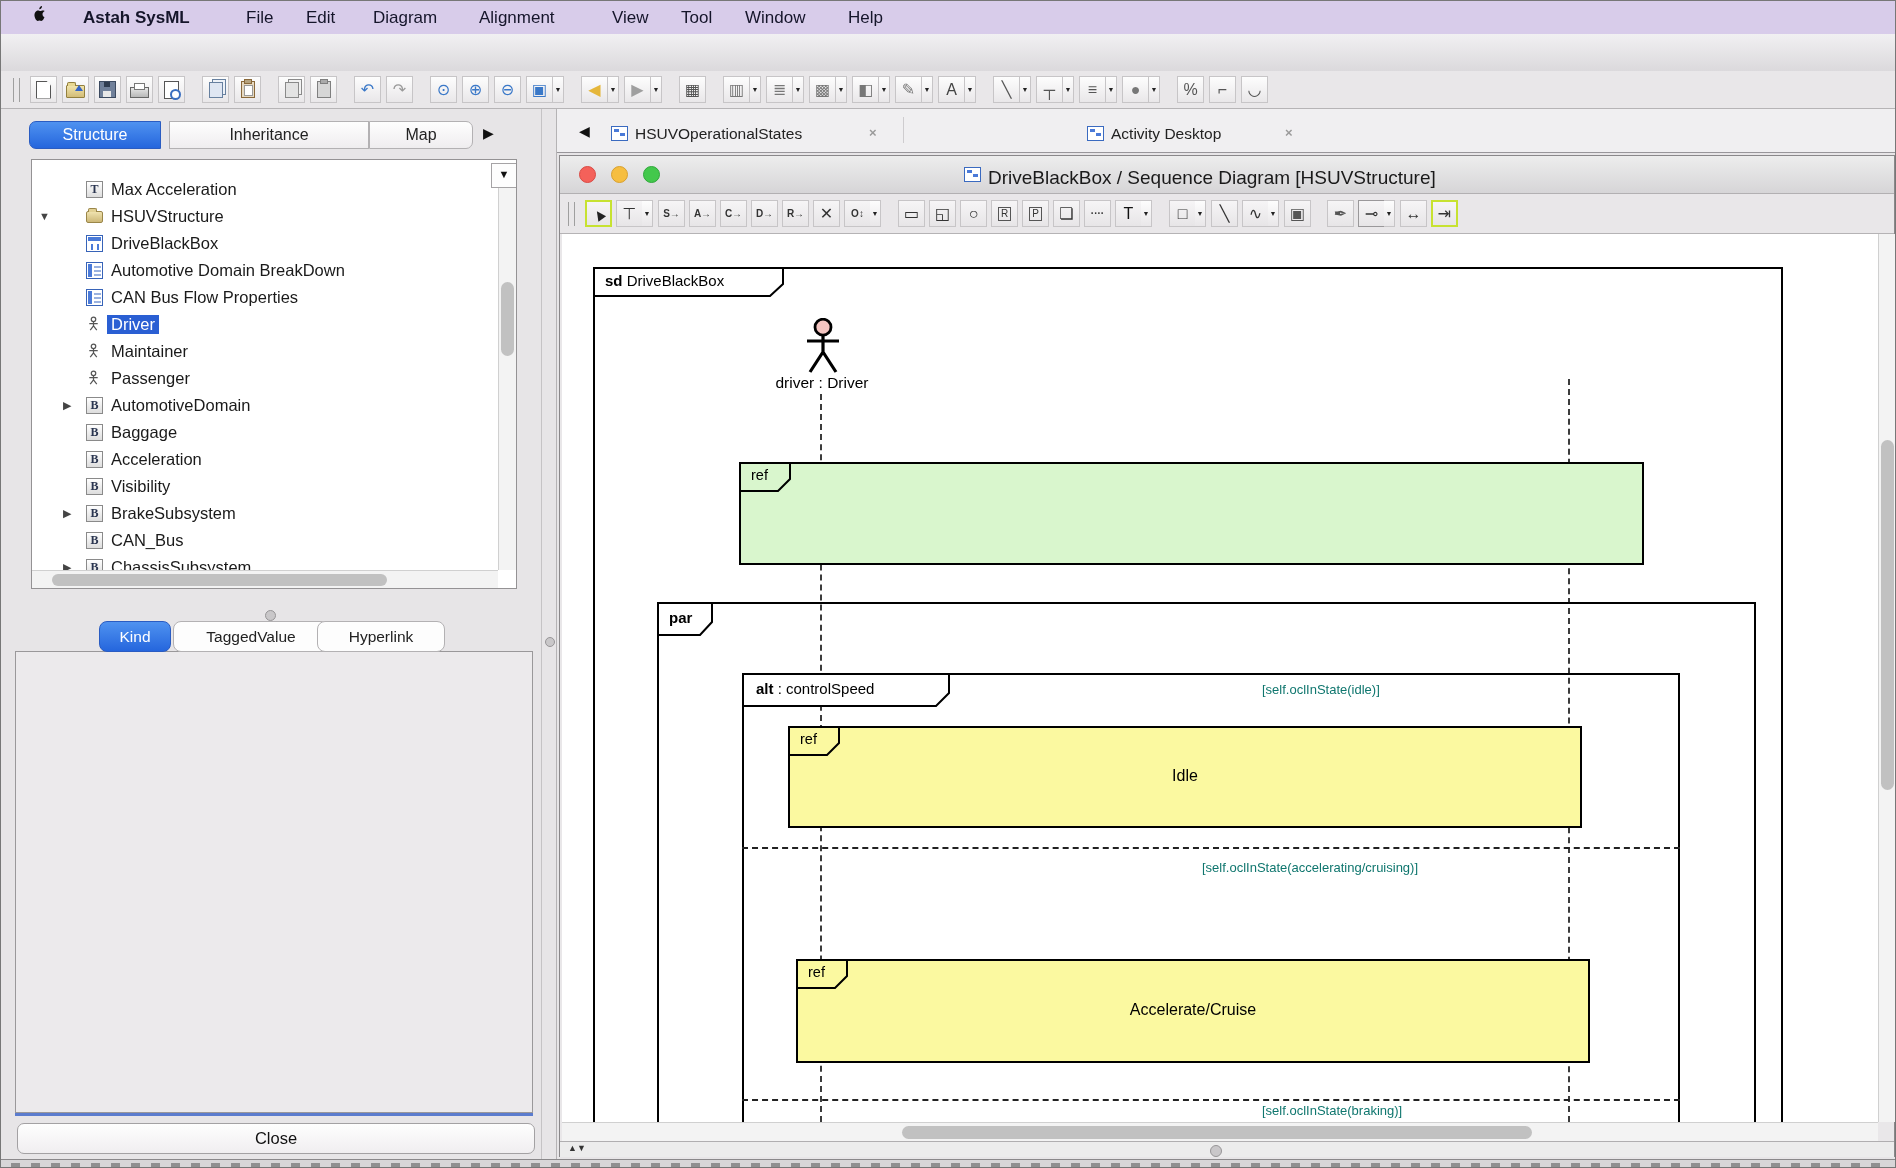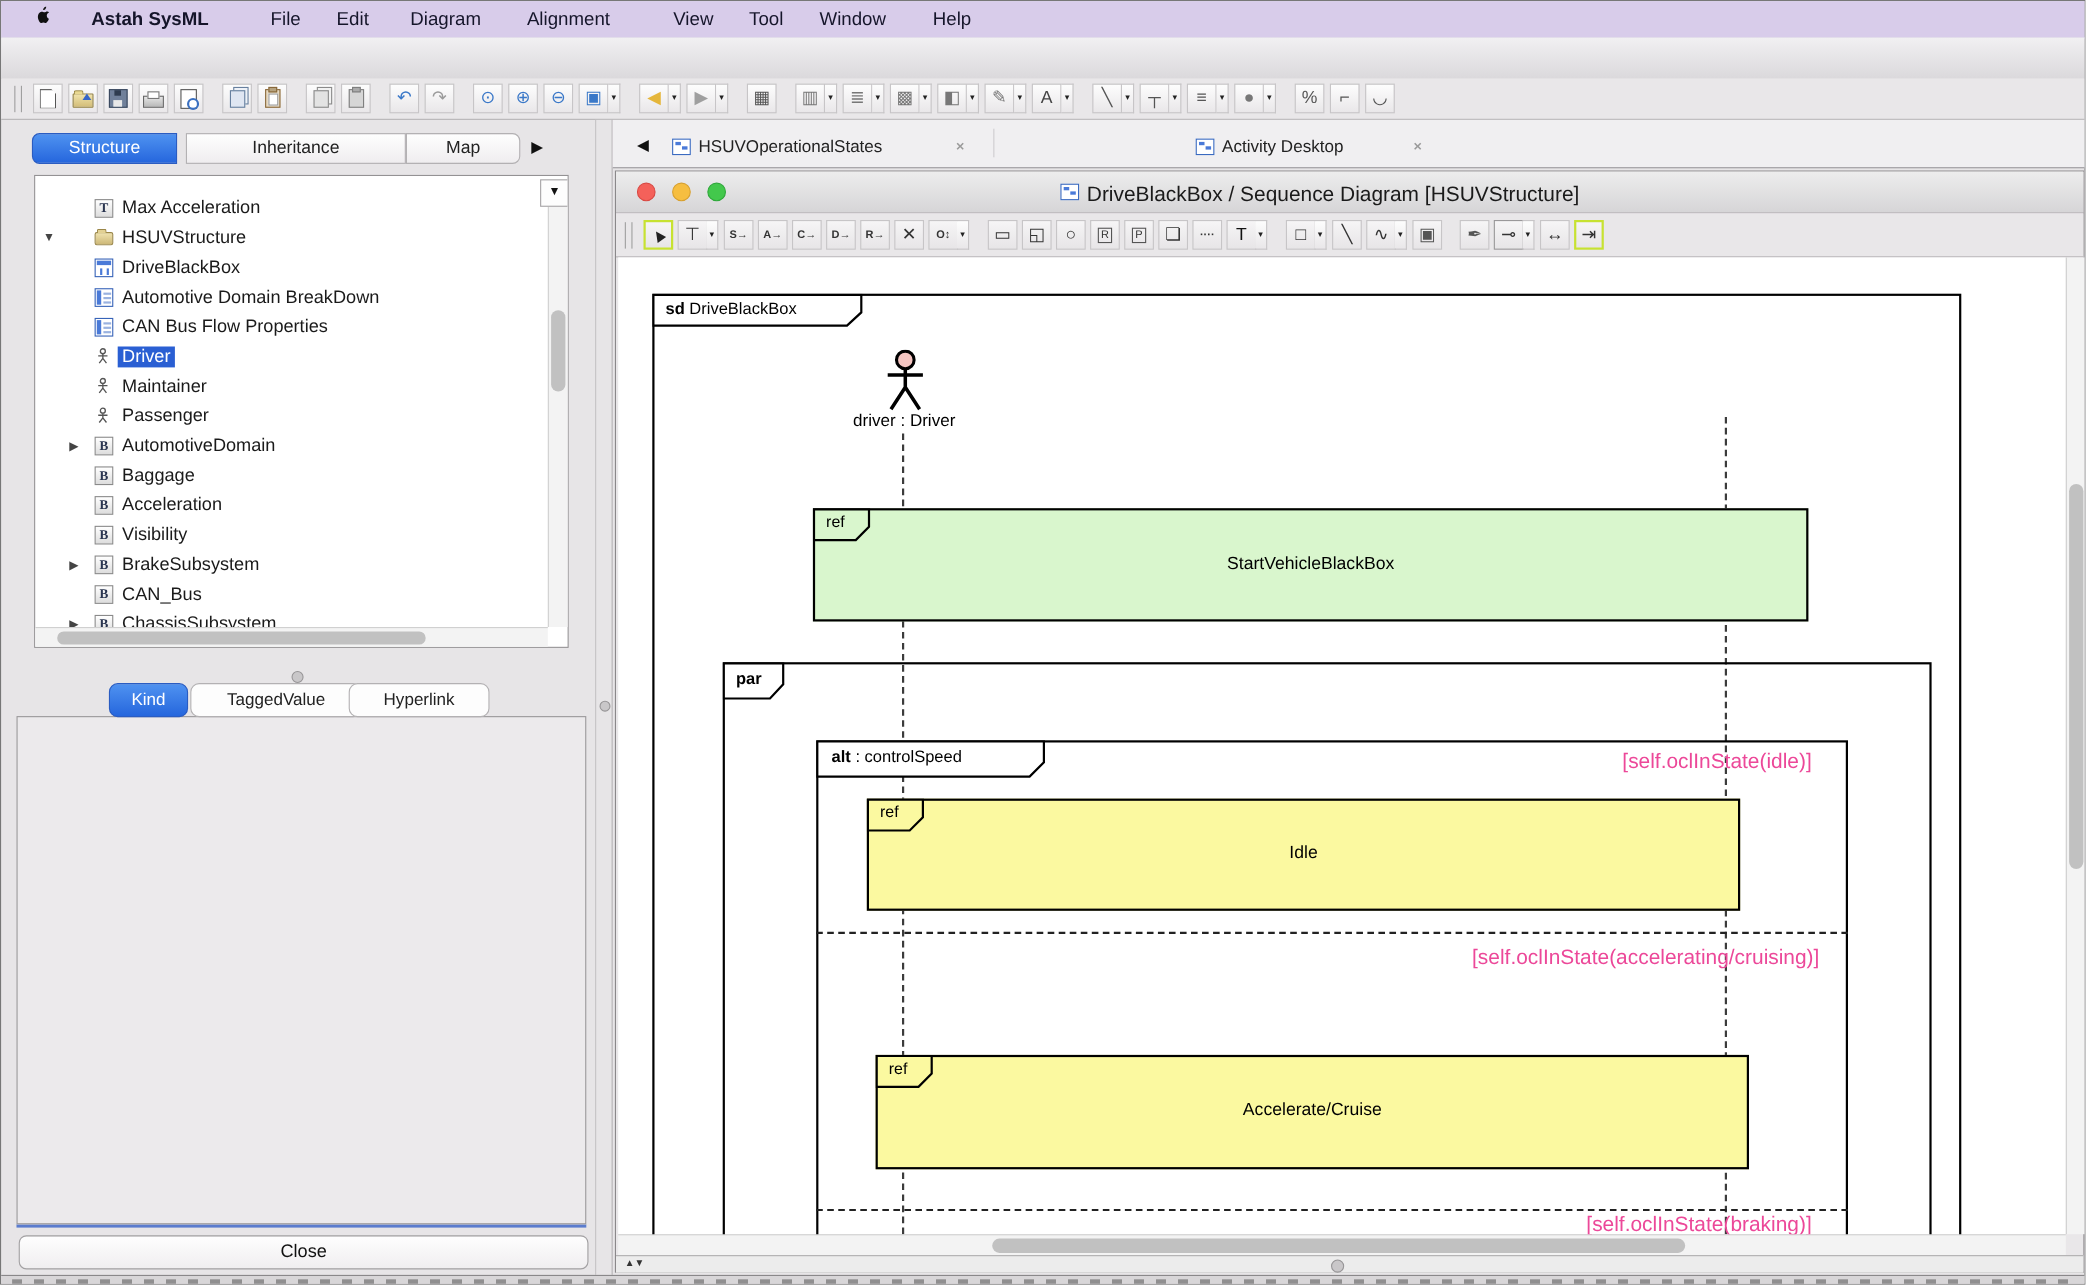--- a/index.html
+++ b/index.html
@@ -103,21 +103,21 @@
              display:flex;align-items:center;padding-left:8px;box-sizing:border-box}
   #iwtoolbar .tbtn{margin-right:4px;background:linear-gradient(#f6f5f6,#e7e5e7)}
   #canvas{position:absolute;left:2px;top:78px;width:1316px;height:888px;background:#fff;overflow:hidden}
   
   .lifeline{position:absolute;border-left:2px dashed #3c3c3c;z-index:1}
   .sdframe{position:absolute;border:2px solid #000;box-sizing:border-box;z-index:2}
   .refbox{position:absolute;border:2px solid #000;box-sizing:border-box;z-index:3}
   .pent{position:absolute;z-index:4}
   .pentlabel{position:absolute;z-index:5;font-size:15px;color:#000;white-space:nowrap}
   .reflabel{position:absolute;z-index:4;text-align:center;font-size:16px;color:#000}
-  .guard{position:absolute;z-index:4;font-size:19px;color:#ec4899;text-align:right;white-space:nowrap}
+  .guard{position:absolute;z-index:4;font-size:13px;color:#0f766e;white-space:nowrap}
   .divider{position:absolute;border-top:2px dashed #222;z-index:3}
   .objbox{position:absolute;background:#ccccf4;border:2px solid #000;box-sizing:border-box;z-index:3;
           text-align:center;font-size:16px;color:#000}
   #bottom-sliver{position:absolute;left:0;top:1158px;width:1896px;height:10px;background:#d8d6d8;border-top:1px solid #8a888a}
   #bottom-sliver::before{content:"";position:absolute;left:10px;right:10px;top:3px;height:5px;opacity:.55;
      background:repeating-linear-gradient(90deg,#555 0 9px,transparent 9px 20px)}
   .knob{position:absolute;background:#c9c7c9;border:1px solid #979597;border-radius:50%}
 </style>
 </head>
 <body>
@@ -543,21 +543,20 @@
         <path d="M12.5 8.6 V17 M4.5 11.5 H20.5 M12.5 17 L6 27 M12.5 17 L19 27" stroke="#000" stroke-width="1.6" fill="none"></path>
       </svg>
       <div class="reflabel" style="left:180px;top:140px;width:160px;font-size:15.5px">driver : Driver</div>
 
 
       <div class="refbox" style="left:177px;top:228px;width:905px;height:103px;background:#d9f6cd"></div>
       <svg class="pent" style="left:177px;top:228px" width="53" height="31">
         <path d="M1,1 H51 V17 L39,29 H1 Z" fill="#d9f6cd" stroke="#000" stroke-width="2"></path>
       </svg>
       <div class="pentlabel" style="left:189px;top:233px;font-size:14.5px">ref</div>
-      <div class="reflabel" style="left:177px;top:270px;width:905px">StartVehicleBlackBox</div>
 
       <div class="sdframe" style="left:95px;top:368px;width:1099px;height:640px"></div>
       <svg class="pent" style="left:95px;top:368px" width="57" height="35">
         <path d="M1,1 H55 V20 L43,33 H1 Z" fill="#fff" stroke="#000" stroke-width="2"></path>
       </svg>
       <div class="pentlabel" style="left:107px;top:375px;font-weight:bold">par</div>
 
       <div class="sdframe" style="left:180px;top:439px;width:938px;height:600px"></div>
       <svg class="pent" style="left:180px;top:439px" width="209" height="35">
         <path d="M1,1 H207 V20 L194,33 H1 Z" fill="#fff" stroke="#000" stroke-width="2"></path>

